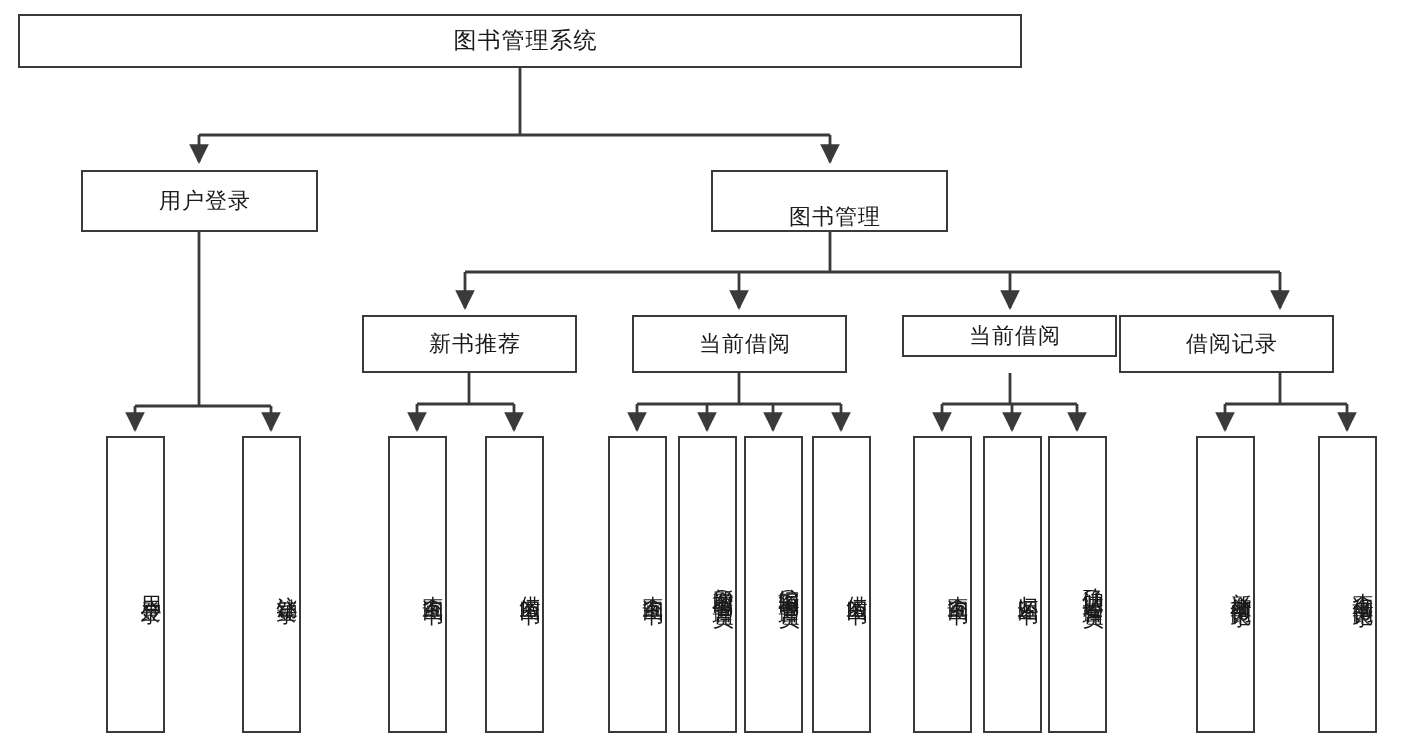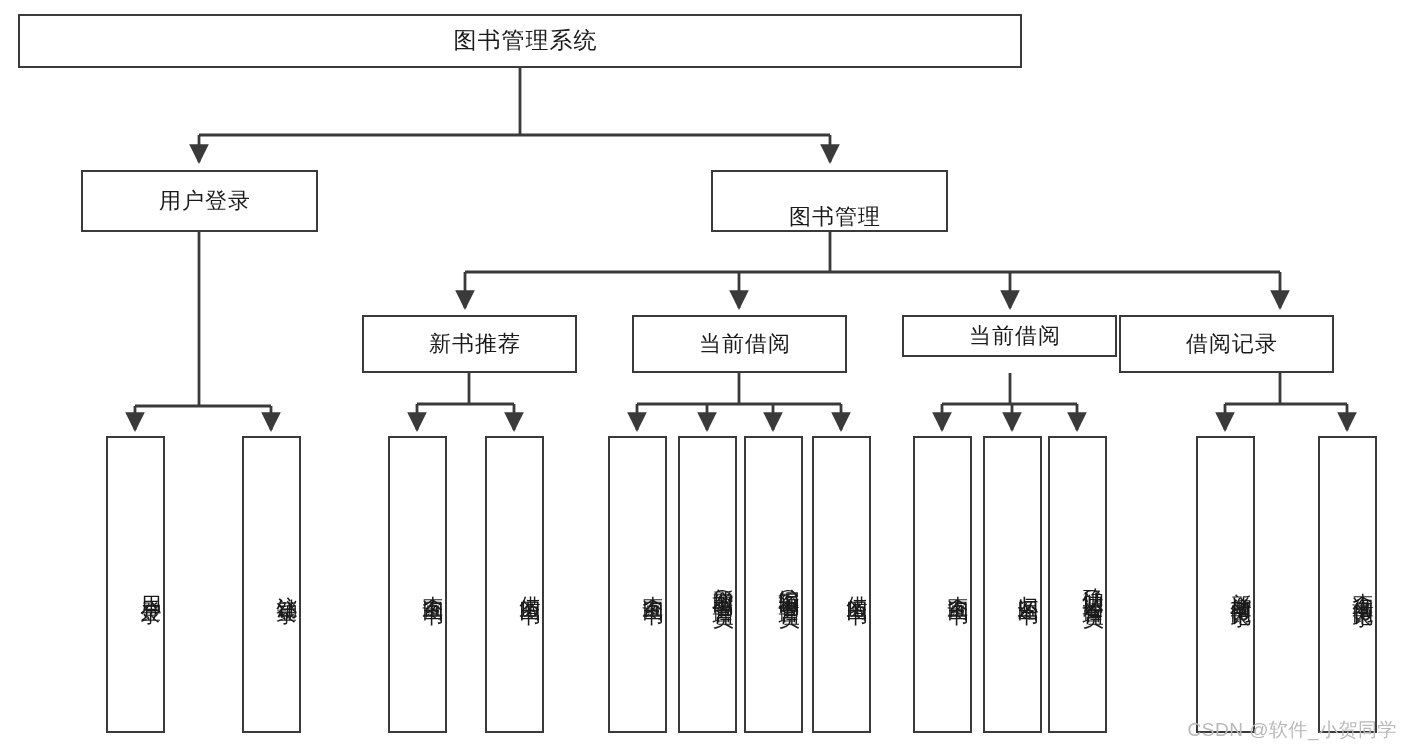--- a/index.html
+++ b/index.html
@@ -186,15 +186,14 @@
     <span>确认归还（管理员）</span>
   </div>
 
   <div class="node vert" style="left:1196px; top:436px; width:59px; height:297px;">
     <span>新增借阅记录</span>
   </div>
   <div class="node vert" style="left:1318px; top:436px; width:59px; height:297px;">
     <span>查询借阅记录</span>
   </div>
 
-  <div class="watermark">CSDN @软件_小贺同学</div>
 
 </div>
 
 </body></html>

